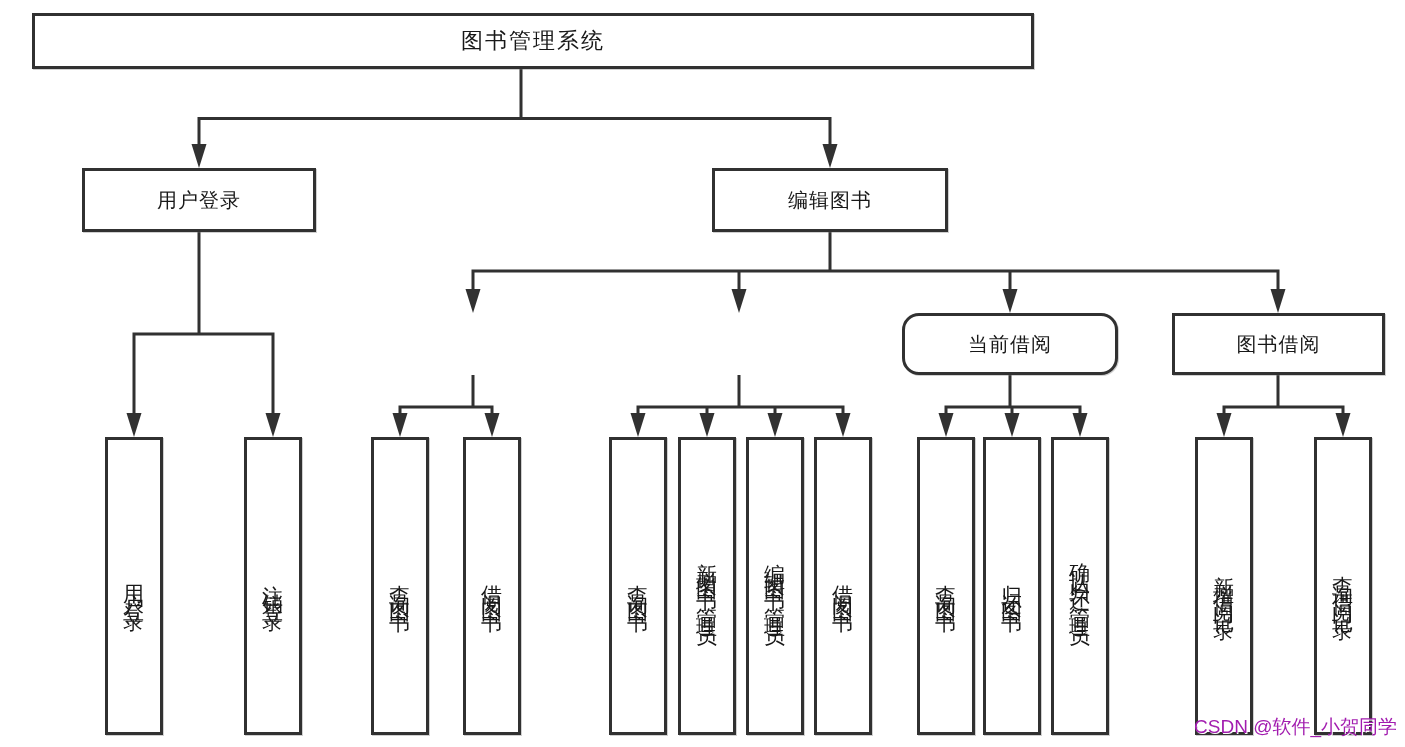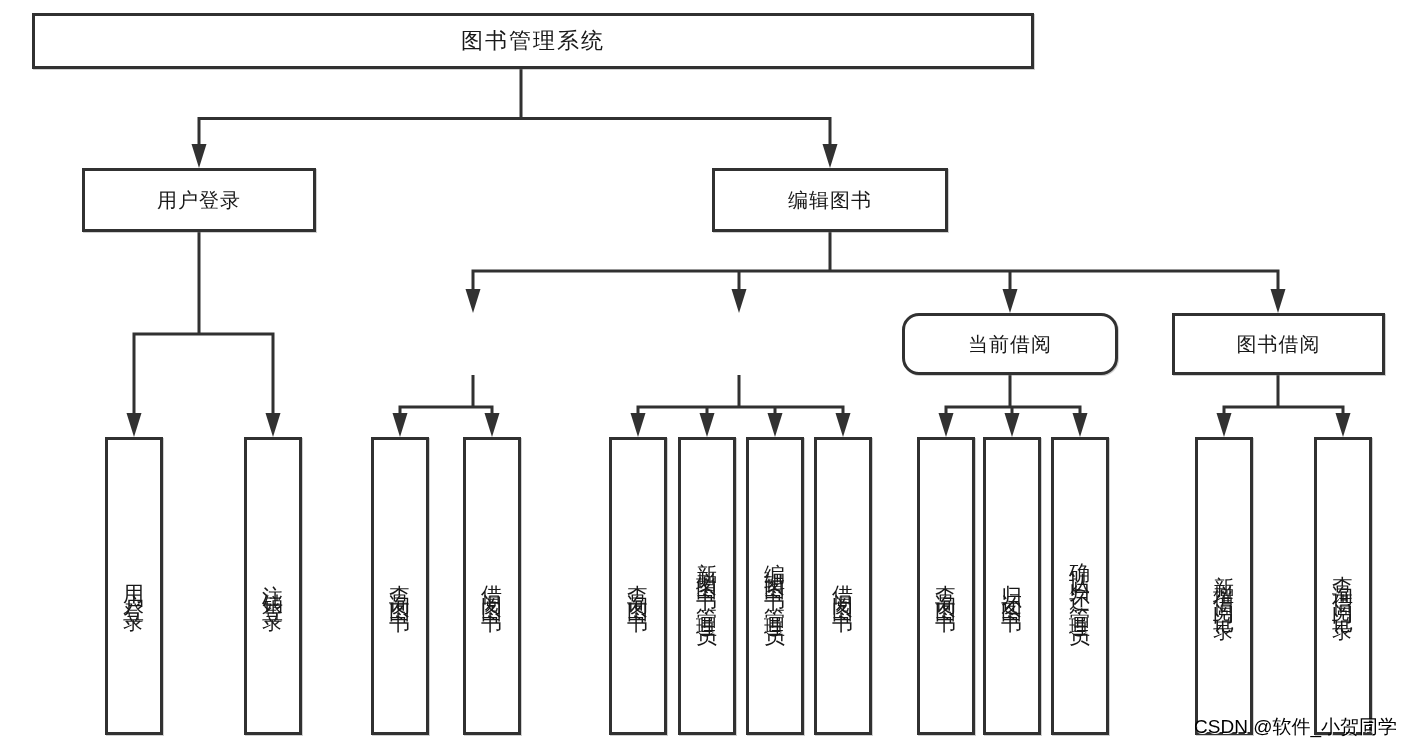--- a/index.html
+++ b/index.html
@@ -62,21 +62,21 @@
     letter-spacing: 9px;
     color: #181818;
     line-height: 1;
   }
 
   .watermark {
     position: absolute;
     right: 8px;
     top: 714px;
     font-size: 19px;
-    color: #000000;
+    color: #a21caf;
     text-shadow: 1px 1px 0 #ffffff;
     z-index: 2;
     white-space: nowrap;
   }
 </style>
 </head>
 <body>
 
 <div class="canvas">
 

